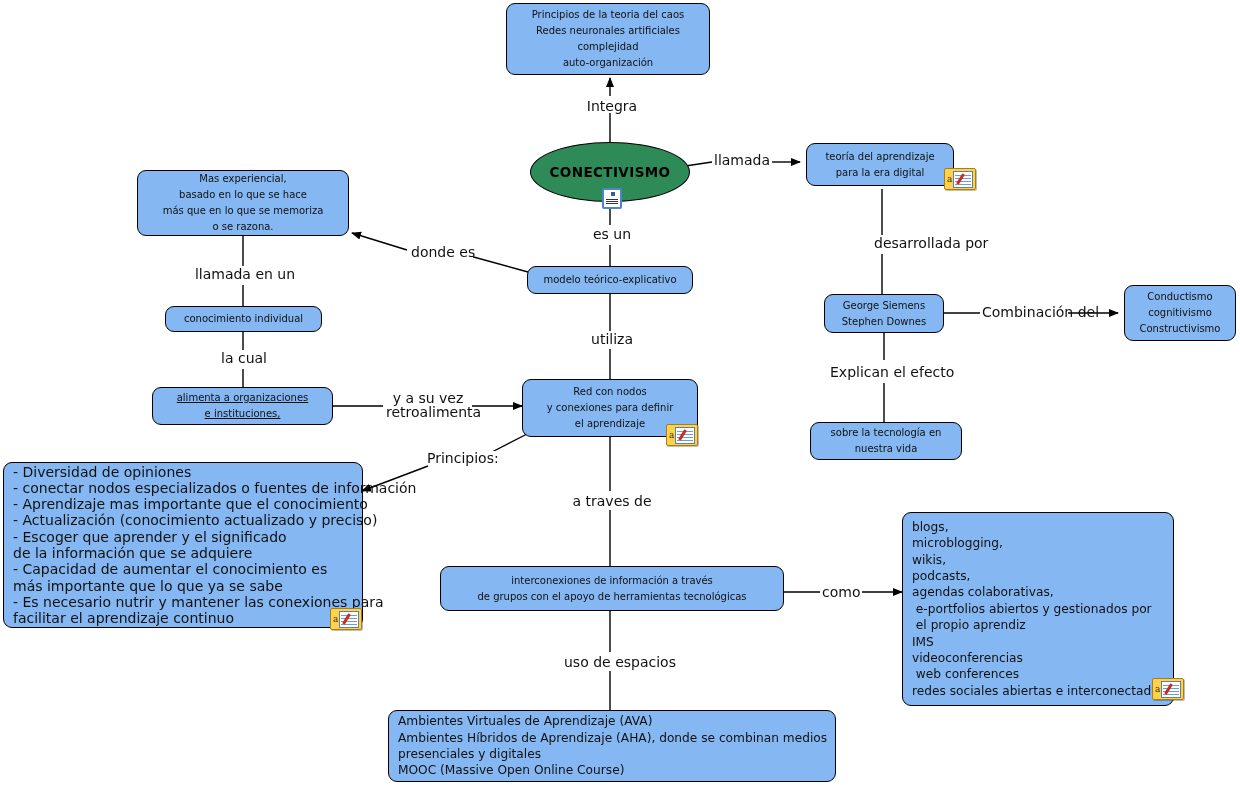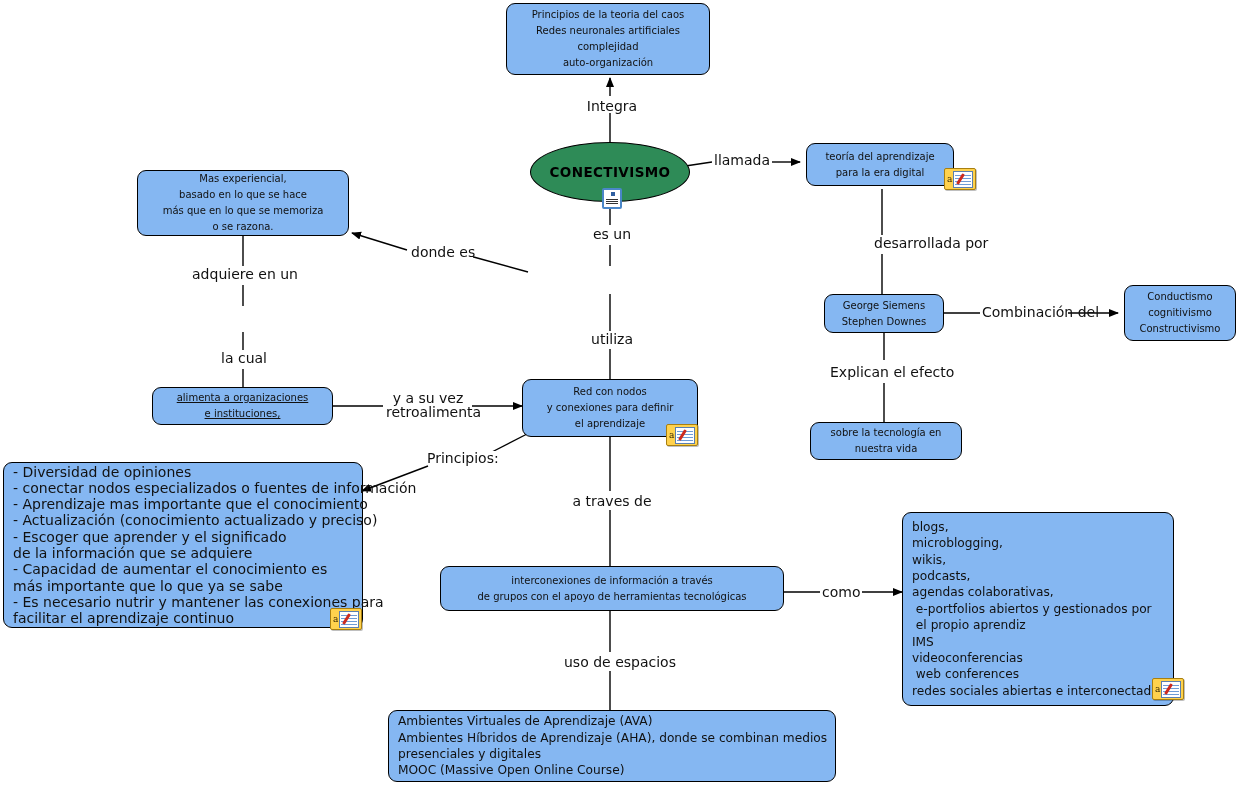--- a/index.html
+++ b/index.html
@@ -238,24 +238,26 @@
 Constructivismo</div>
 
   <div class="node center" style="left:810px; top:422px; width:152px; height:38px;">sobre la tecnología en
 nuestra vida</div>
 
   <div class="node center" style="left:137px; top:170px; width:212px; height:66px;">Mas experiencial,
 basado en lo que se hace
 más que en lo que se memoriza
 o se razona.</div>
 
+  <div class="node center" style="left:165px; top:306px; width:157px; height:26px;">conocimiento individual</div>
 
   <div class="node center" style="left:152px; top:387px; width:181px; height:38px;text-decoration:underline;">alimenta a organizaciones
 e instituciones,</div>
 
+  <div class="node center" style="left:527px; top:266px; width:166px; height:28px;">modelo teórico-explicativo</div>
 
   <div class="node center" style="left:522px; top:379px; width:176px; height:58px;">Red con nodos
 y conexiones para definir
 el aprendizaje</div>
 
   <div class="note-icon" style="left:666px; top:424px;">
     <span class="a-letter">a</span>
     <span class="paper">
       <i style="top:3px;"></i>
         <i style="top:6px;"></i>
@@ -325,21 +327,21 @@
   <div class="edge-label" style="left:828px; top:236px; width:108px;margin-left:44px;">desarrollada por</div>
 
   <div class="edge-label" style="left:980px; top:305px; width:84px;">Combinación del</div>
 
   <div class="edge-label" style="left:828px; top:365px; width:112px;">Explican el efecto</div>
 
   <div class="edge-label" style="left:588px; top:227px; width:44px;">es un</div>
 
   <div class="edge-label" style="left:409px; top:245px; width:60px;">donde es</div>
 
-  <div class="edge-label" style="left:190px; top:267px; width:106px;">adquiere en un</div>
+  <div class="edge-label" style="left:190px; top:267px; width:106px;">llamada en un</div>
 
   <div class="edge-label" style="left:213px; top:351px; width:58px;">la cual</div>
 
   <div class="edge-label" style="left:384px; top:391px; width:84px; text-align:center;">y a su vez
 retroalimenta</div>
 
   <div class="edge-label" style="left:586px; top:332px; width:48px;">utiliza</div>
 
   <div class="edge-label" style="left:425px; top:451px; width:68px;">Principios:</div>
 

